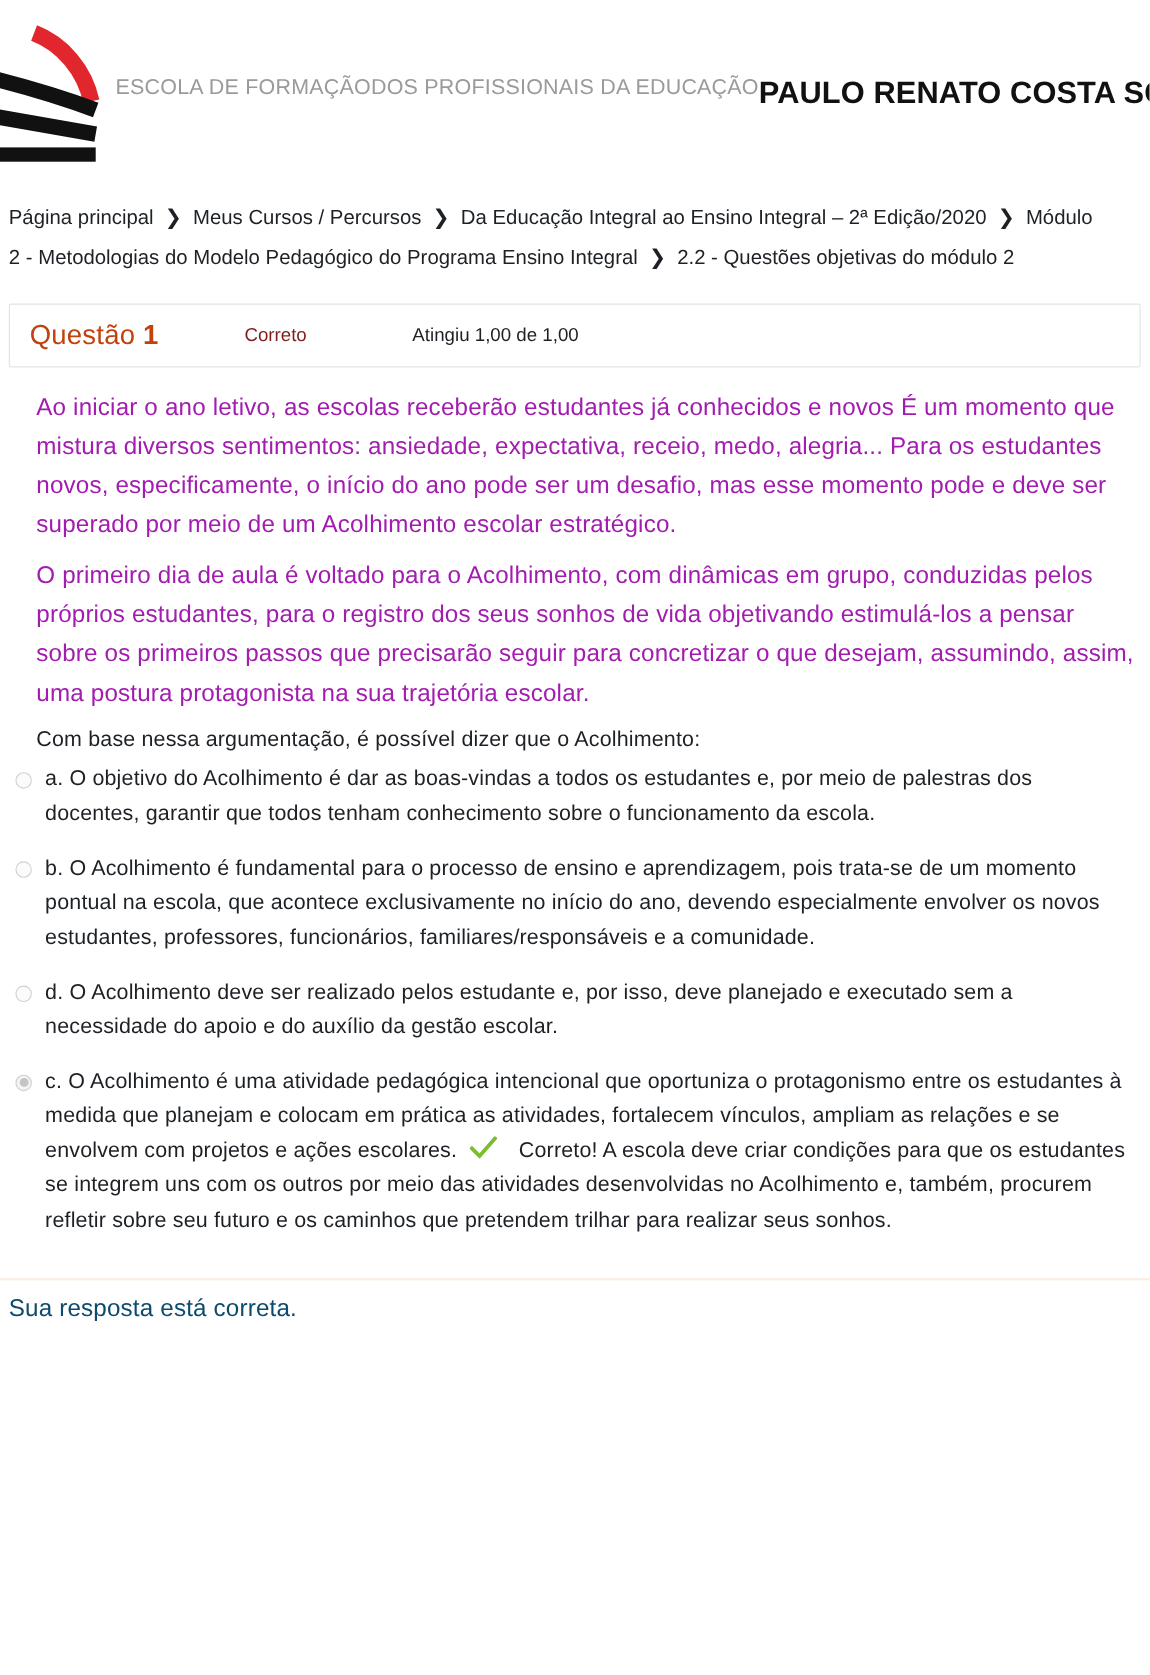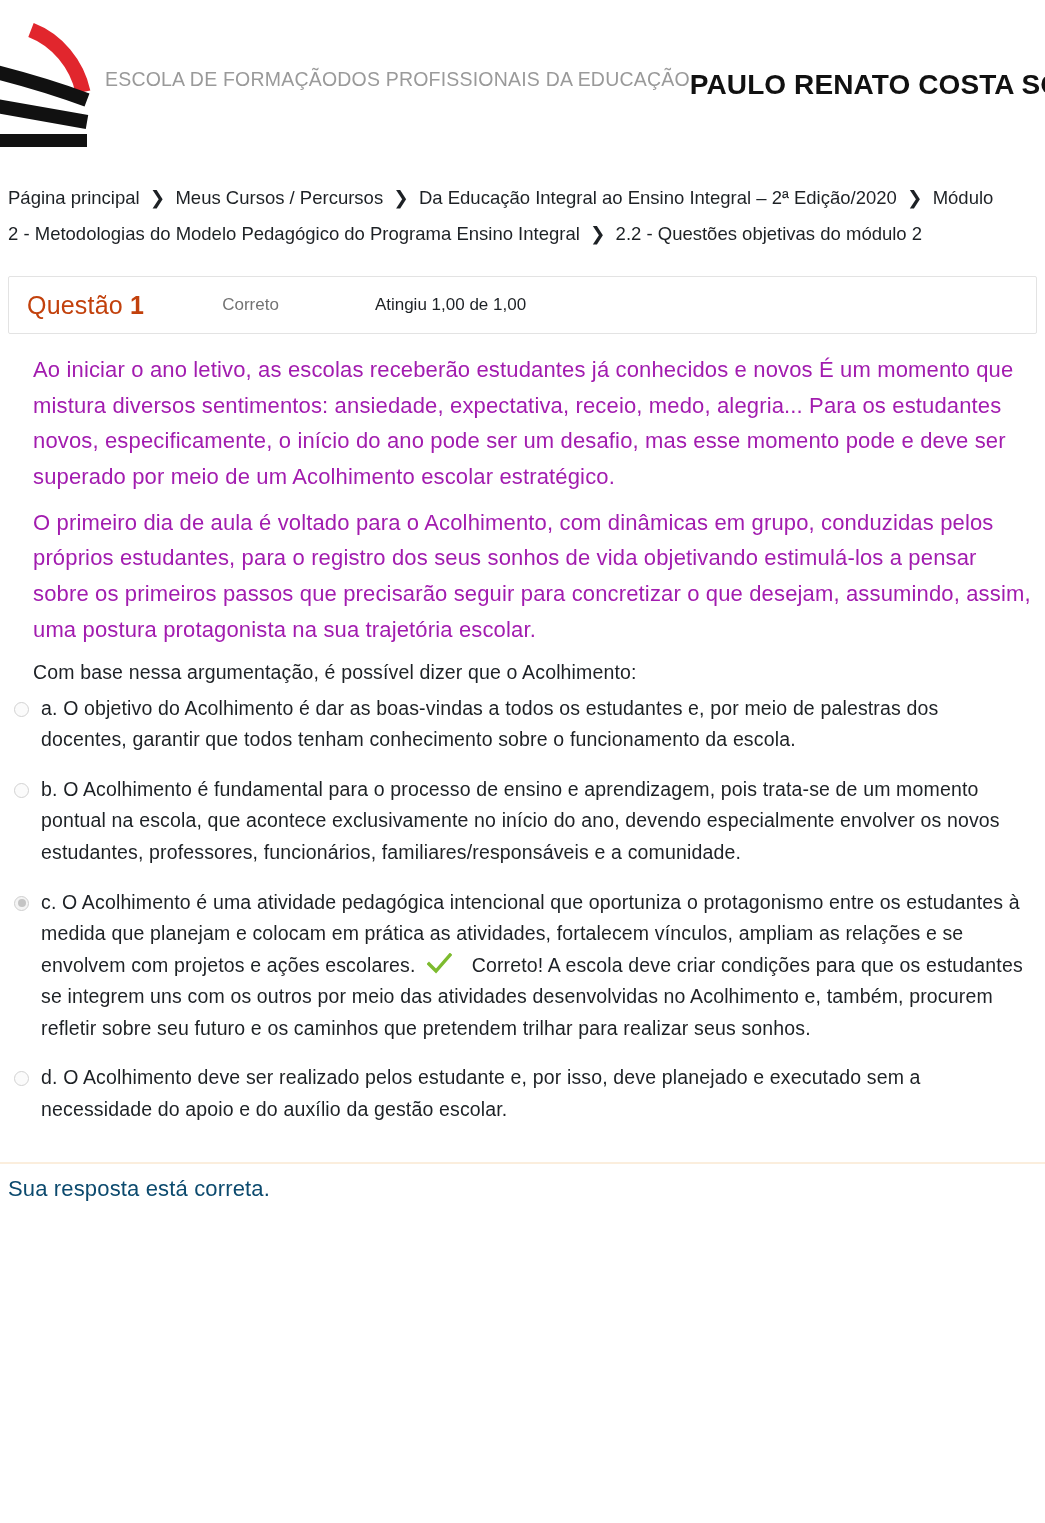--- a/index.html
+++ b/index.html
@@ -89,21 +89,21 @@
   .q-title {
     font-size: 25px;
     color: #c2410c;
     font-weight: normal;
     letter-spacing: 0.2px;
     white-space: nowrap;
   }
   .q-title b { font-weight: bold; }
   .q-state {
     font-size: 17px;
-    color: #737373;
+    color: #7f1d1d;
     margin-left: 78px;
     white-space: nowrap;
   }
   .q-grade {
     font-size: 17px;
     color: #1d2125;
     margin-left: 96px;
     white-space: nowrap;
   }
 
@@ -246,31 +246,31 @@
     <span class="radio"></span>
     <span class="answer-text">a. O objetivo do Acolhimento é dar as boas-vindas a todos os estudantes e, por meio de palestras dos docentes, garantir que todos tenham conhecimento sobre o funcionamento da escola.</span>
   </div>
 
   <div class="answer-row">
     <span class="radio"></span>
     <span class="answer-text">b. O Acolhimento é fundamental para o processo de ensino e aprendizagem, pois trata-se de um momento pontual na escola, que acontece exclusivamente no início do ano, devendo especialmente envolver os novos estudantes, professores, funcionários, familiares/responsáveis e a comunidade.</span>
   </div>
 
   <div class="answer-row">
+    <span class="radio"></span>
+    <span class="answer-text">d. O Acolhimento deve ser realizado pelos estudante e, por isso, deve planejado e executado sem a necessidade do apoio e do auxílio da gestão escolar.</span>
+  </div>
+
+  <div class="answer-row">
     <span class="radio selected"></span>
     <span class="answer-text">
       <span>c. O Acolhimento é uma atividade pedagógica intencional que oportuniza o protagonismo entre os estudantes à medida que planejam e colocam em prática as atividades, fortalecem vínculos, ampliam as relações e se envolvem com projetos e ações escolares.</span>
       <svg class="check-icon" width="25" height="21" viewBox="0 0 25 21" aria-hidden="true">
         <path d="M2 11 L 9 18 L 23 2" stroke="#7dbb2f" stroke-width="3.4" fill="none" stroke-linecap="square" stroke-linejoin="miter"></path>
       </svg>
       <span class="feedback-inline">Correto! A escola deve criar condições para que os estudantes se integrem uns com os outros por meio das atividades desenvolvidas no Acolhimento e, também, procurem refletir sobre seu futuro e os caminhos que pretendem trilhar para realizar seus sonhos.</span>
     </span>
   </div>
 
-  <div class="answer-row">
-    <span class="radio"></span>
-    <span class="answer-text">d. O Acolhimento deve ser realizado pelos estudante e, por isso, deve planejado e executado sem a necessidade do apoio e do auxílio da gestão escolar.</span>
-  </div>
-
 </section>
 
 <hr class="divider">
 <div class="result-line">Sua resposta está correta.</div>
 
 </body></html>

